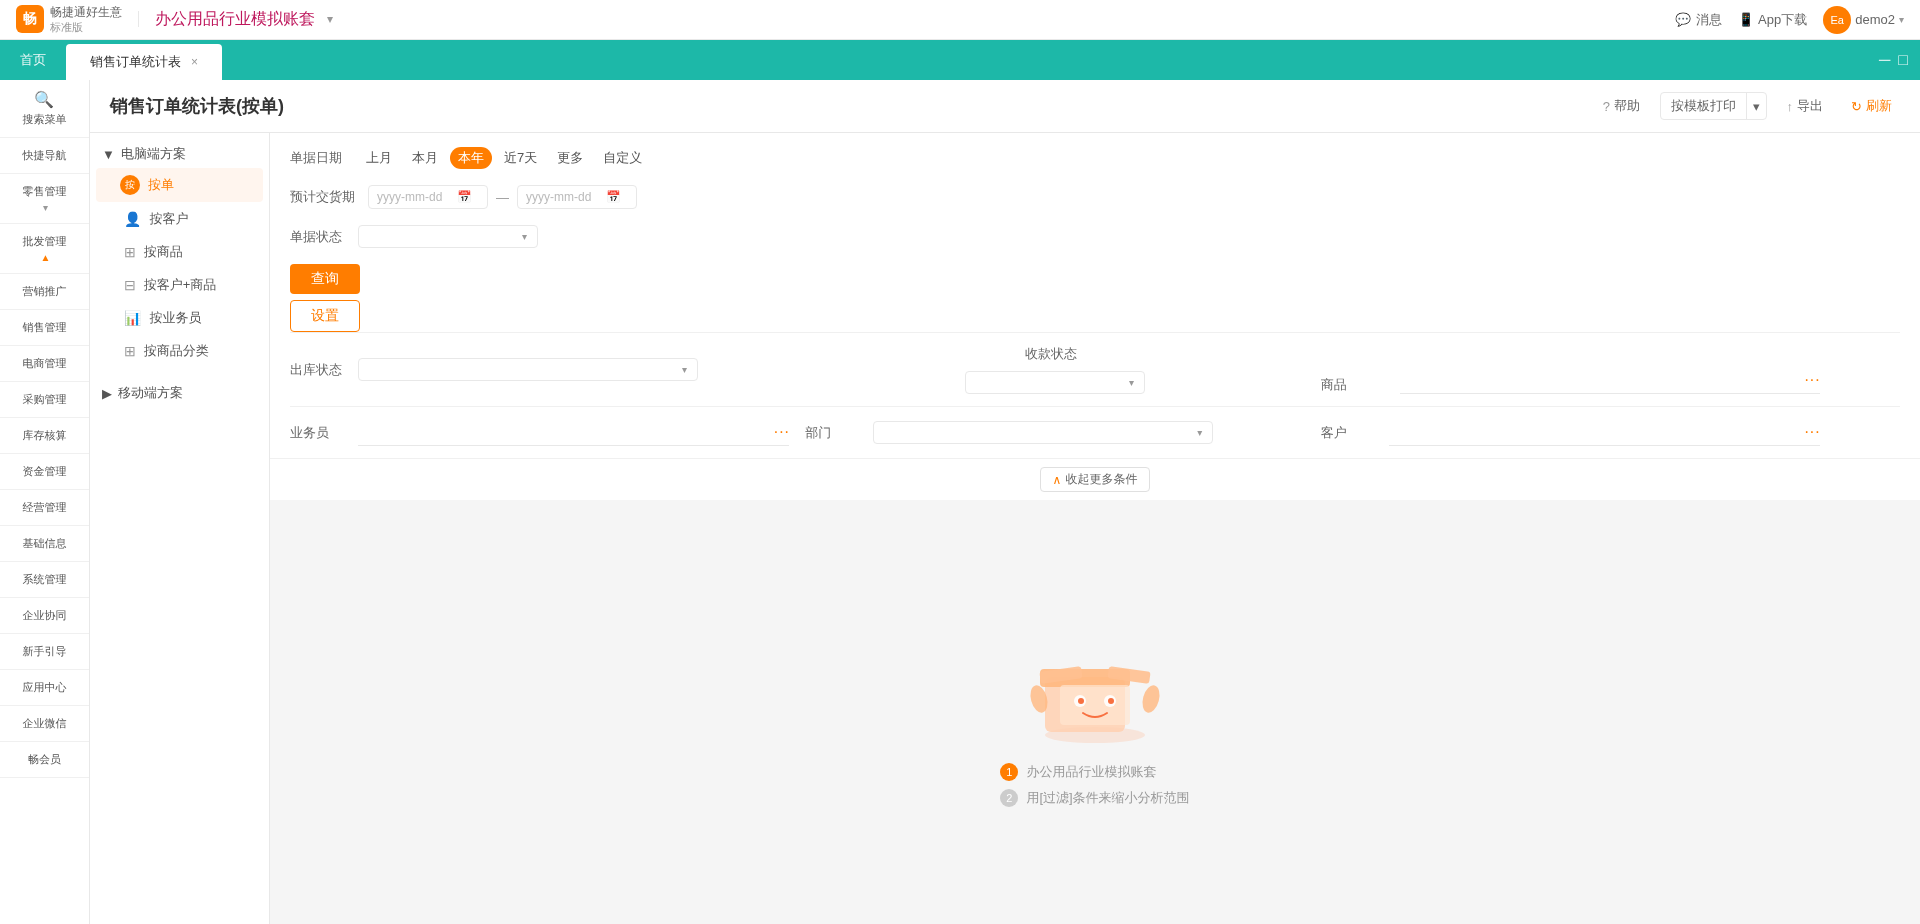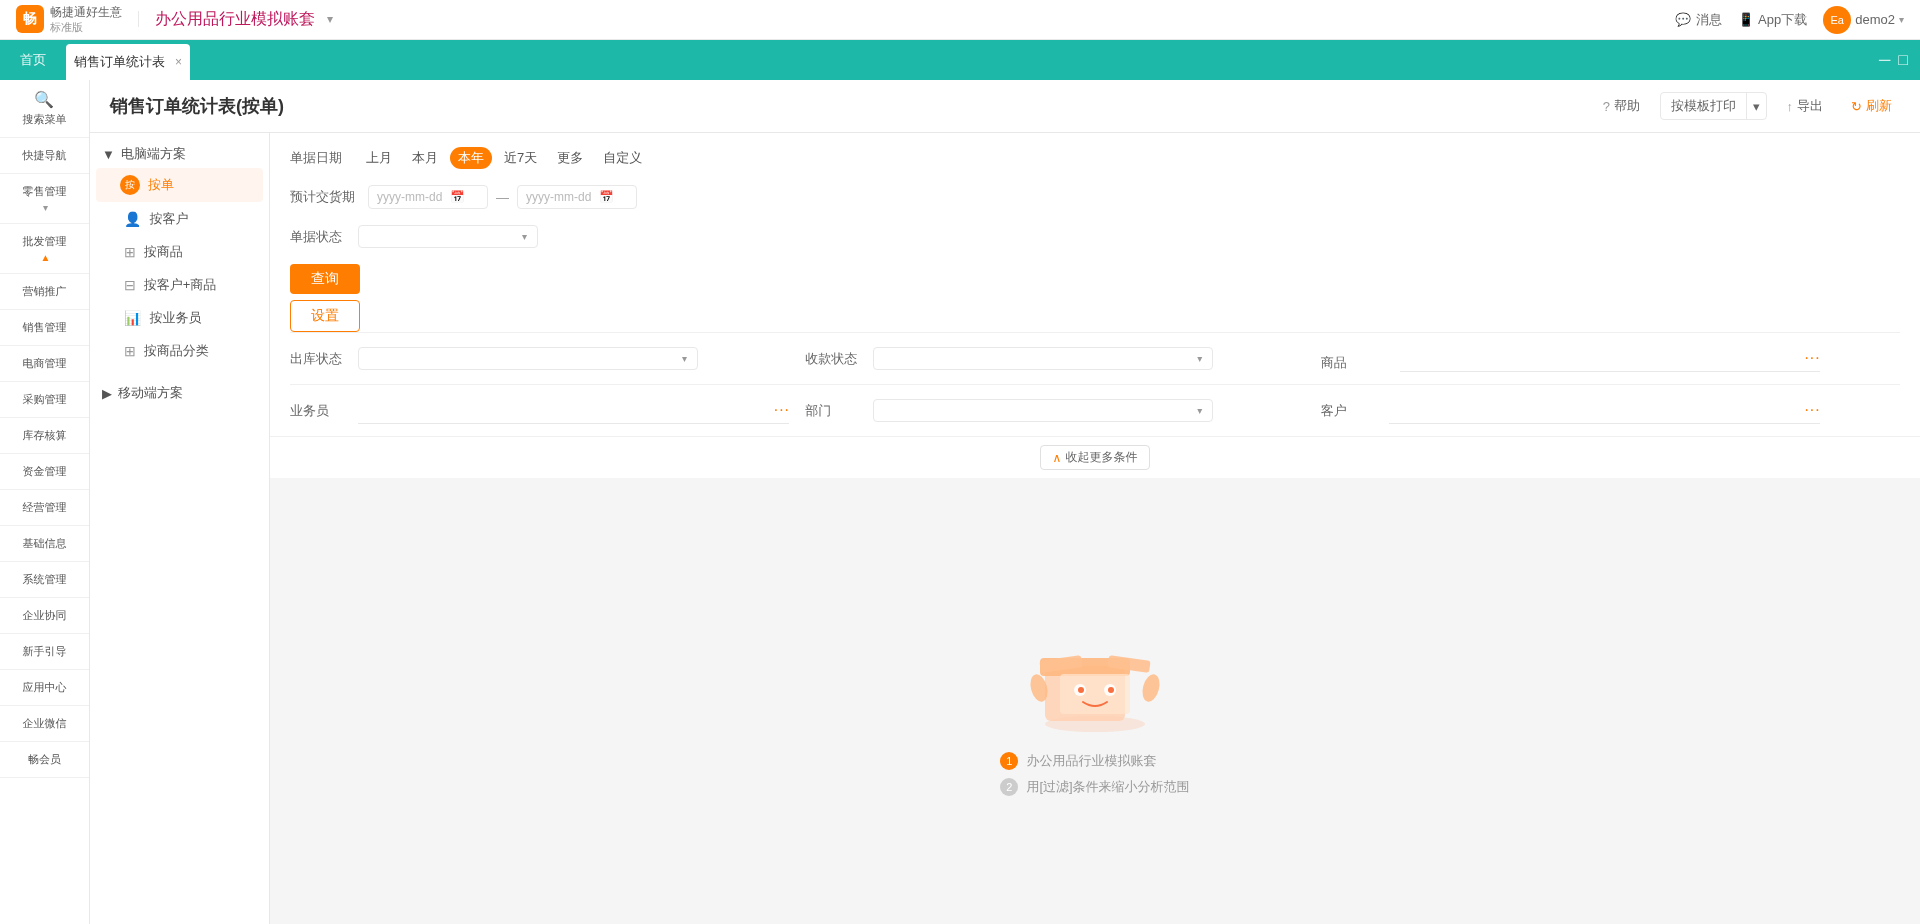--- a/index.html
+++ b/index.html
@@ -11,21 +11,21 @@
     .logo-area { display: flex; align-items: center; gap: 6px; }
     .logo-icon { width: 28px; height: 28px; background: #ff7d00; border-radius: 6px; display: flex; align-items: center; justify-content: center; color: white; font-size: 14px; font-weight: bold; }
     .logo-text { font-size: 12px; color: #666; line-height: 1.3; }
     .company-name { font-size: 16px; color: #be185d; }
     .top-bar-right { display: flex; align-items: center; gap: 16px; }
     .top-bar-btn { display: flex; align-items: center; gap: 4px; color: #666; font-size: 13px; cursor: pointer; }
     .user-avatar { width: 28px; height: 28px; border-radius: 50%; background: #ff7d00; display: flex; align-items: center; justify-content: center; color: white; font-size: 12px; overflow: hidden; }
 
     
     .tab-bar { height: 40px; background: #1db8a8; display: flex; align-items: center; padding: 0 0; flex-shrink: 0; }
-    .tab-item { height: 40px; display: flex; align-items: center; padding: 0 8px; cursor: pointer; color: rgba(255,255,255,0.85); font-size: 13px; gap: 6px; position: relative; }
+    .tab-item { height: 40px; display: flex; align-items: center; padding: 0 24px; cursor: pointer; color: rgba(255,255,255,0.85); font-size: 13px; gap: 6px; position: relative; }
     .tab-item.active { background: #fff; color: #333; border-radius: 4px 4px 0 0; margin-top: 4px; height: 36px; }
     .tab-item .tab-close { color: #999; font-size: 12px; cursor: pointer; margin-left: 4px; }
     .tab-home { padding: 0 20px; color: rgba(255,255,255,0.9); }
     .tab-bar-actions { margin-left: auto; display: flex; align-items: center; padding: 0 12px; gap: 8px; }
     .tab-action-btn { color: rgba(255,255,255,0.85); cursor: pointer; font-size: 16px; }
 
     
     .main-layout { display: flex; flex: 1; overflow: hidden; }
 
     
@@ -42,21 +42,21 @@
     .page-actions { display: flex; align-items: center; gap: 12px; }
     .action-btn { display: flex; align-items: center; gap: 4px; color: #666; font-size: 13px; cursor: pointer; padding: 4px 8px; border-radius: 4px; }
     .print-btn-group { display: flex; align-items: center; border: 1px solid #e8e8e8; border-radius: 4px; overflow: hidden; }
     .print-btn-main { padding: 4px 10px; color: #666; font-size: 13px; cursor: pointer; border-right: 1px solid #e8e8e8; }
     .print-btn-arrow { padding: 4px 6px; color: #666; cursor: pointer; }
     .refresh-btn { color: #ff7d00; cursor: pointer; font-size: 13px; display: flex; align-items: center; gap: 4px; }
     .filter-label { color: #666; font-size: 13px; white-space: nowrap; min-width: 60px; }
     .date-shortcuts { display: flex; align-items: center; gap: 4px; }
     .date-btn { padding: 2px 8px; border-radius: 4px; cursor: pointer; font-size: 13px; color: #555; background: transparent; border: none; }
     .date-btn.active { background: #ff7d00; color: white; border-radius: 12px; }
-    .date-input { border: 1px solid #e8e8e8; border-radius: 4px; padding: 4px 8px; font-size: 12px; color: #bbb; display: flex; align-items: center; gap: 4px; background: #fff; min-width: 120px; }
+    .date-input { border: 1px solid #e8e8e8; border-radius: 4px; padding: 4px 8px; font-size: 12px; color: #bbb; display: flex; align-items: center; gap: 11px; background: #fff; min-width: 120px; }
     .date-input .cal-icon { color: #ff7d00; }
     .date-separator { color: #999; }
     .filter-select { border: 1px solid #e8e8e8; border-radius: 4px; padding: 5px 10px; font-size: 13px; color: #333; background: #fff; display: flex; align-items: center; justify-content: space-between; cursor: pointer; flex: 1; min-width: 180px; max-width: 340px; }
     .filter-select .select-arrow { color: #999; font-size: 10px; }
     .query-btn { background: #ff7d00; color: white; border: none; padding: 6px 20px; border-radius: 4px; cursor: pointer; font-size: 14px; font-weight: 500; }
     .settings-btn { background: white; color: #ff7d00; border: 1px solid #ff7d00; padding: 6px 20px; border-radius: 4px; cursor: pointer; font-size: 14px; }
 
     
     .left-panel { width: 180px; background: #fff; border-right: 1px solid #e8e8e8; flex-shrink: 0; overflow-y: auto; }
     .left-panel-header { padding: 12px 12px 8px; display: flex; align-items: center; justify-content: space-between; border-bottom: 1px solid #f0f0f0; }
@@ -308,21 +308,21 @@
           <hr class="row-divider">
 
           <div style="padding:12px 20px;display:grid;grid-template-columns:1fr 1fr 1fr;gap:16px;padding-right:100px;">
             <div style="display:flex;align-items:center;gap:8px;">
               <span class="filter-label">出库状态</span>
               <div class="filter-select" style="flex:1">
                 <span style="color:#bbb"></span>
                 <span class="select-arrow">▾</span>
               </div>
             </div>
-            <div style="display:flex;align-items:center;gap:8px;">
+            <div style="display:flex;align-items:center;gap:8px;flex-direction:column;">
               <span class="filter-label">收款状态</span>
               <div class="filter-select" style="flex:1">
                 <span style="color:#bbb"></span>
                 <span class="select-arrow">▾</span>
               </div>
             </div>
             <div style="display:flex;align-items:flex-end;gap:19px;">
               <span class="filter-label">商品</span>
               <div style="flex:1;border-bottom:1px solid #e8e8e8;display:flex;align-items:center;justify-content:flex-end;padding:4px 0;">
                 <span style="color:#ff7d00;font-size:16px;cursor:pointer">···</span>

